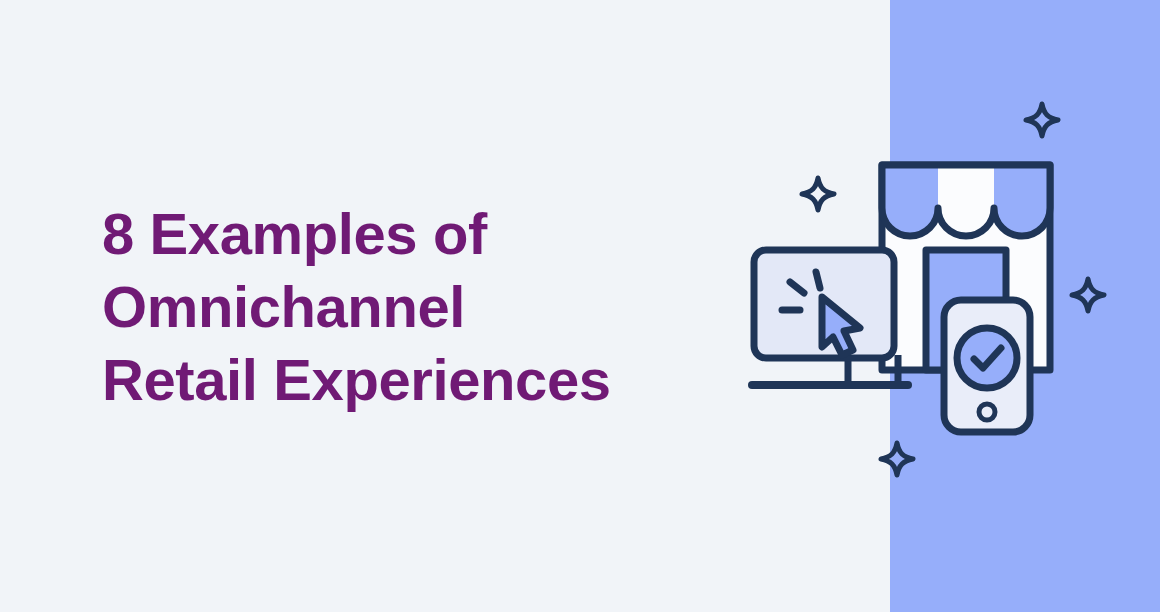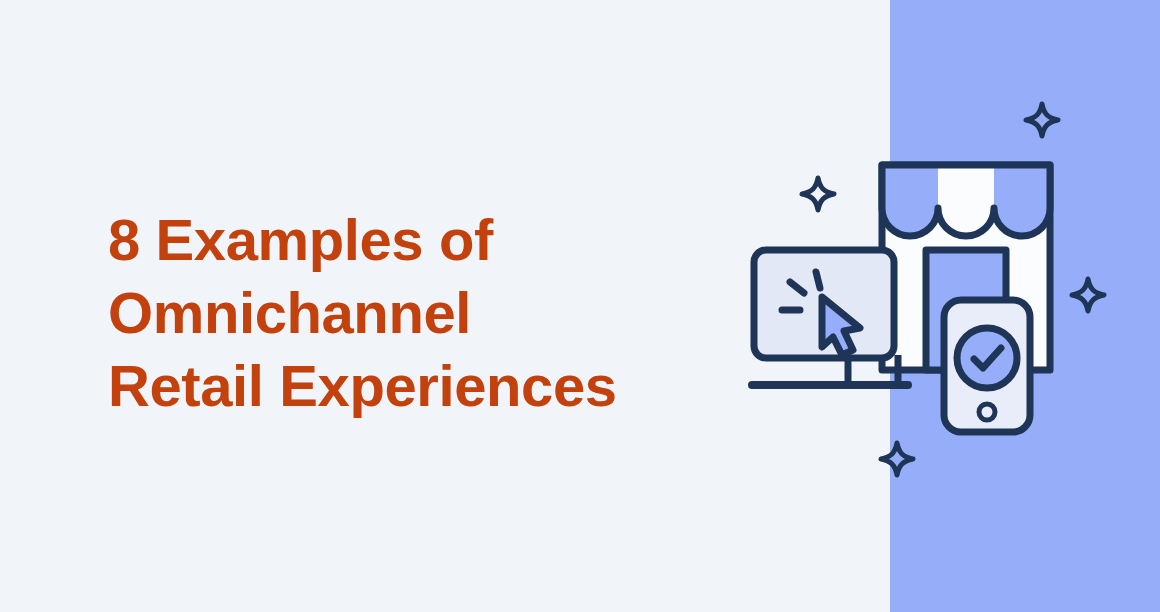--- a/index.html
+++ b/index.html
@@ -35,27 +35,27 @@
     height: 612px;
     background: #96aefa;
   }
   .title-wrap {
     position: absolute;
     left: 90px;
     top: 185px;
     width: 620px;
   }
   .headline {
-    margin: 18px;
+    margin: 12px;
     font-family: "Liberation Sans", sans-serif;
     font-weight: 700;
     font-size: 58px;
     line-height: 73px;
     letter-spacing: -0.4px;
-    color: #c2410c;
+    color: #701a75;
     white-space: pre-line;
   }
   .illustration {
     position: absolute;
     left: 730px;
     top: 60px;
     width: 400px;
     height: 440px;
   }
   .illustration svg {

